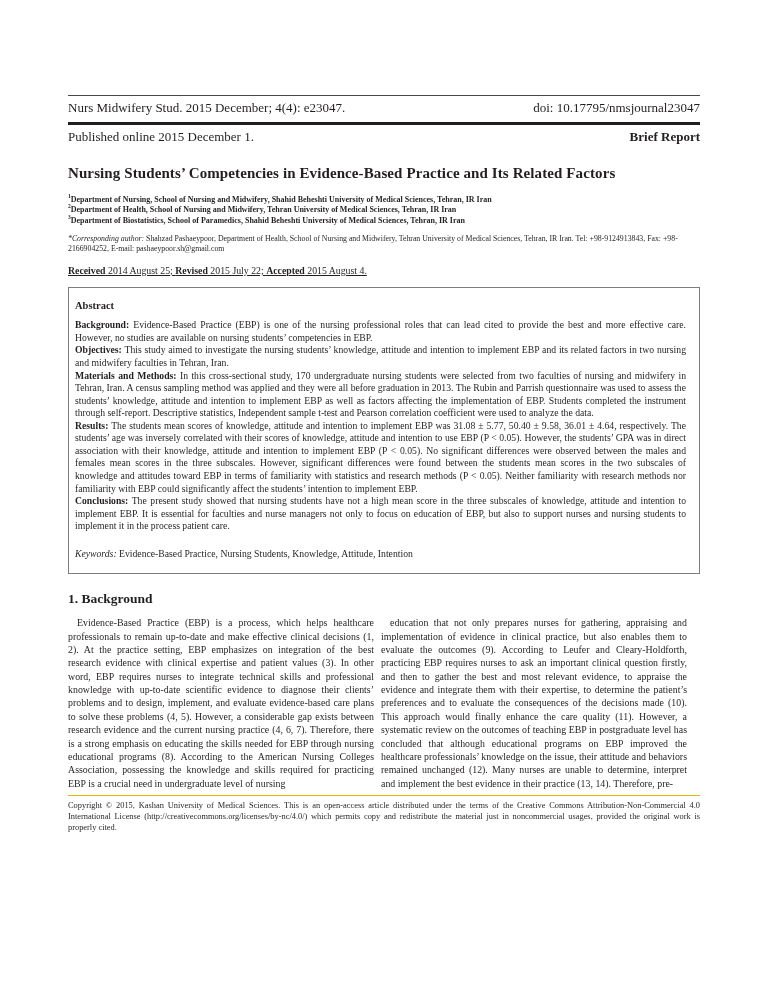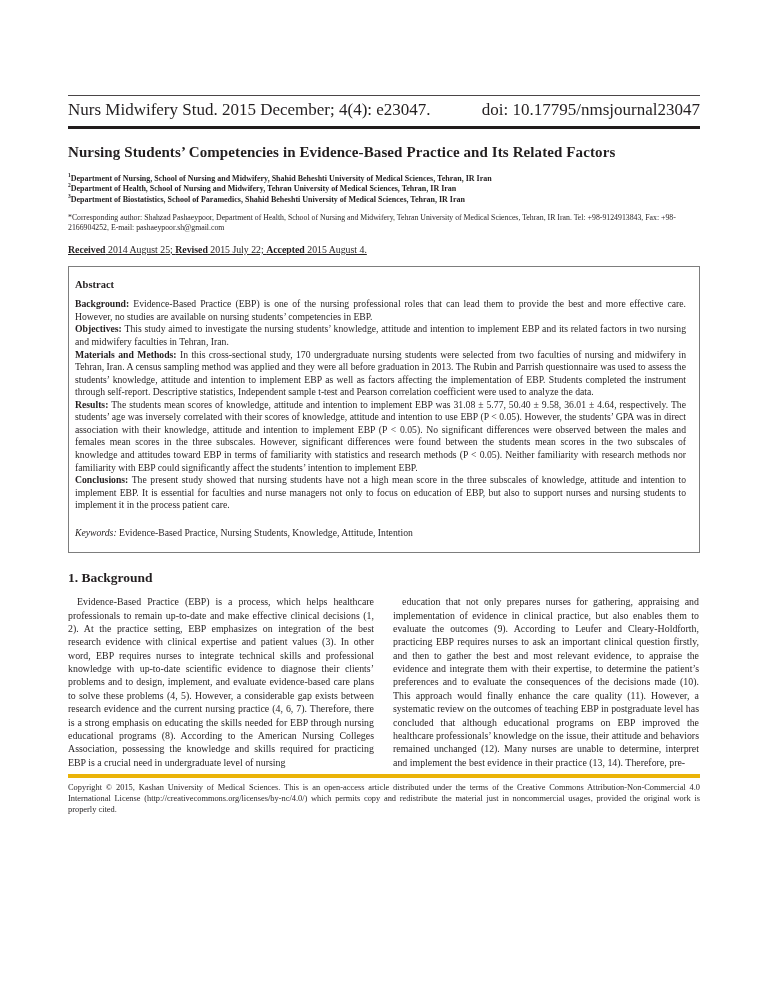--- a/index.html
+++ b/index.html
@@ -13,72 +13,72 @@
     color: #231f20;
     overflow: hidden;
   }
   .content { margin: 0 68px; width: 632px; padding-top: 95px; }
 
   .rule-thin { border-top: 1px solid #4a4546; height: 0; }
   .rule-thick { border-top: 3px solid #211c1d; height: 0; margin-top: 1px; }
 
   .hdr-row {
     display: flex; justify-content: space-between; align-items: baseline;
-    font-size: 17px; padding: 4px 0 5px 0;
+    font-size: 13px; padding: 4px 0 5px 0;
   }
   .hdr-row .right { text-align: right; }
   .bold { font-weight: bold; }
 
   .title {
     margin: 14px 0 0 0;
     font-size: 15px;
     line-height: 1.3;
     font-weight: bold;
     letter-spacing: 0.1px;
   }
 
   .authors { margin-top: 15px; font-size: 14.5px; font-weight: bold; }
   .authors .author { margin-right: 5px; }
   .authors sup { font-size: 8.5px; vertical-align: super; line-height: 0; }
 
   .affiliations { margin-top: 11px; font-size: 8px; line-height: 1.32; font-weight: bold; }
   .affiliations sup { font-size: 5.5px; vertical-align: super; line-height: 0; }
 
   .corresponding { margin-top: 8px; font-size: 7.8px; line-height: 1.32; }
-  .corresponding .lbl { }
+  .corresponding .lbl { font-style: italic; }
 
   .dates { margin-top: 10px; font-size: 9.8px; text-decoration: underline; }
 
   .abstract-box {
     margin-top: 11px;
     border: 1px solid #7d7d7d;
     padding: 11px 13px 13px 6px;
     font-size: 9.7px;
     line-height: 1.295;
   }
   .abstract-box .abs-heading { font-weight: bold; font-size: 10.5px; margin: 0 0 7px 0; }
   .abstract-box p { margin: 0; text-align: justify; }
   .abstract-box .keywords { margin-top: 15px; text-align: left; }
   .abstract-box .keywords .kw-label { font-style: italic; }
 
   .section-heading { margin: 17px 0 0 0; font-size: 13.5px; font-weight: bold; }
 
   .columns {
     display: flex;
-    gap: 19px;
+    gap: 7px;
     margin-top: 9px;
     font-size: 9.9px;
     line-height: 13.35px;
     text-align: justify;
   }
   .columns .col { width: 306px; text-indent: 9px; }
 
   .footer {
     margin-top: 5px;
-    border-top: 4px solid #eab308;
+    border-top: 1px solid #eab308;
     padding-top: 4px;
     font-size: 8.4px;
     line-height: 1.32;
     text-align: justify;
   }
 </style>
 </head>
 <body>
 
 <div class="page">
@@ -86,41 +86,45 @@
 
     <div class="rule-thin"></div>
 
     <div class="hdr-row">
       <span>Nurs Midwifery Stud. 2015 December; 4(4): e23047.</span>
       <span class="right">doi: 10.17795/nmsjournal23047</span>
     </div>
 
     <div class="rule-thick"></div>
 
+    <div class="hdr-row">
+      <span>Published online 2015 December 1.</span>
+      <span class="right bold">Brief Report</span>
+    </div>
 
     <h1 class="title">Nursing Students’ Competencies in Evidence-Based Practice and Its Related Factors</h1>
 
 
     <div class="affiliations">
       <div><sup>1</sup><span>Department of Nursing, School of Nursing and Midwifery, Shahid Beheshti University of Medical Sciences, Tehran, IR Iran</span></div>
       <div><sup>2</sup><span>Department of Health, School of Nursing and Midwifery, Tehran University of Medical Sciences, Tehran, IR Iran</span></div>
       <div><sup>3</sup><span>Department of Biostatistics, School of Paramedics, Shahid Beheshti University of Medical Sciences, Tehran, IR Iran</span></div>
     </div>
 
     <div class="corresponding">
       <span class="lbl">*Corresponding author:</span><span> Shahzad Pashaeypoor, Department of Health, School of Nursing and Midwifery, Tehran University of Medical Sciences, Tehran, IR Iran. Tel: +98-9124913843, Fax: +98-2166904252, E-mail: pashaeypoor.sh@gmail.com</span>
     </div>
 
     <div class="dates">
       <span class="bold">Received</span><span> 2014 August 25; </span><span class="bold">Revised</span><span> 2015 July 22; </span><span class="bold">Accepted</span><span> 2015 August 4.</span>
     </div>
 
     <div class="abstract-box">
       <div class="abs-heading">Abstract</div>
-      <p><span class="bold">Background:</span><span> Evidence-Based Practice (EBP) is one of the nursing professional roles that can lead them to provide the best and more effective care. However, no studies are available on nursing students’ competencies in EBP.</span></p>
+      <p><span class="bold">Background:</span><span> Evidence-Based Practice (EBP) is one of the nursing professional roles that can lead cited to provide the best and more effective care. However, no studies are available on nursing students’ competencies in EBP.</span></p>
       <p><span class="bold">Objectives:</span><span> This study aimed to investigate the nursing students’ knowledge, attitude and intention to implement EBP and its related factors in two nursing and midwifery faculties in Tehran, Iran.</span></p>
       <p><span class="bold">Materials and Methods:</span><span> In this cross-sectional study, 170 undergraduate nursing students were selected from two faculties of nursing and midwifery in Tehran, Iran. A census sampling method was applied and they were all before graduation in 2013. The Rubin and Parrish questionnaire was used to assess the students’ knowledge, attitude and intention to implement EBP as well as factors affecting the implementation of EBP. Students completed the instrument through self-report. Descriptive statistics, Independent sample t-test and Pearson correlation coefficient were used to analyze the data.</span></p>
       <p><span class="bold">Results:</span><span> The students mean scores of knowledge, attitude and intention to implement EBP was 31.08 ± 5.77, 50.40 ± 9.58, 36.01 ± 4.64, respectively. The students’ age was inversely correlated with their scores of knowledge, attitude and intention to use EBP (P &lt; 0.05). However, the students’ GPA was in direct association with their knowledge, attitude and intention to implement EBP (P &lt; 0.05). No significant differences were observed between the males and females mean scores in the three subscales. However, significant differences were found between the students mean scores in the two subscales of knowledge and attitudes toward EBP in terms of familiarity with statistics and research methods (P &lt; 0.05). Neither familiarity with research methods nor familiarity with EBP could significantly affect the students’ intention to implement EBP.</span></p>
       <p><span class="bold">Conclusions:</span><span> The present study showed that nursing students have not a high mean score in the three subscales of knowledge, attitude and intention to implement EBP. It is essential for faculties and nurse managers not only to focus on education of EBP, but also to support nurses and nursing students to implement it in the process patient care.</span></p>
       <p class="keywords"><span class="kw-label">Keywords:</span><span> Evidence-Based Practice, Nursing Students, Knowledge, Attitude, Intention</span></p>
     </div>
 
     <h2 class="section-heading">1. Background</h2>
 
     <div class="columns">

